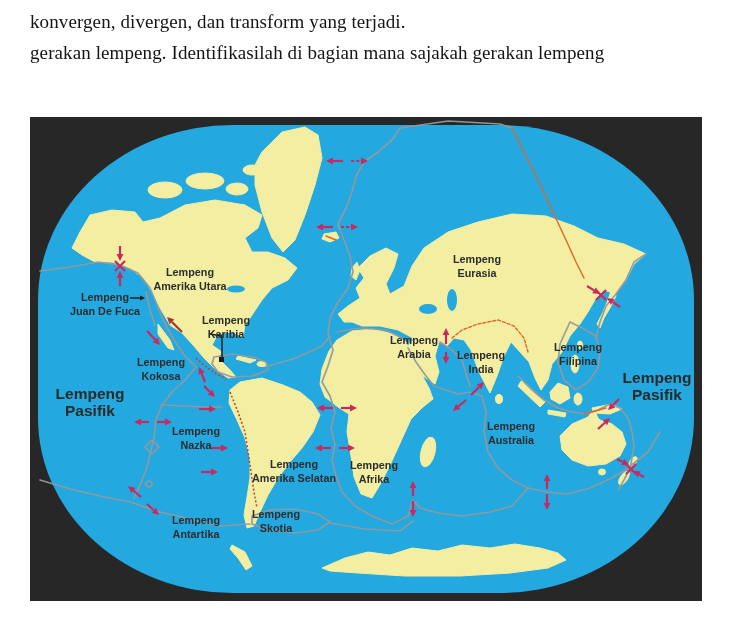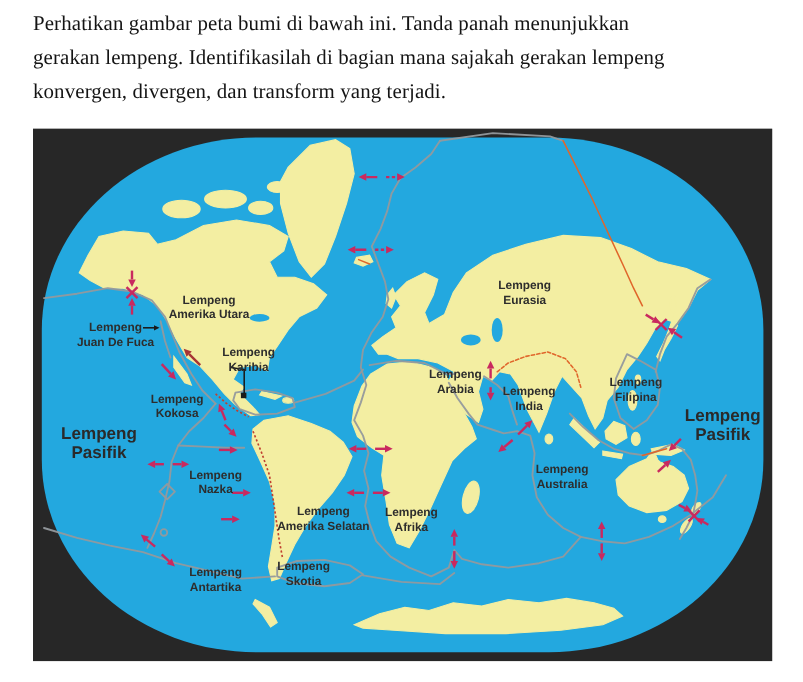--- a/index.html
+++ b/index.html
@@ -25,23 +25,22 @@
   .bnd-orange.dashed{stroke-dasharray:3 2;}
   .trench{fill:none;stroke:#C04030;stroke-width:1.5;stroke-dasharray:2 2;}
   .land{fill:#F3EEA2;stroke:#F3EEA2;stroke-width:1;}
   .lake{fill:#23A8DF;}
   .pointer{stroke:#1a1a1a;stroke-width:1.4;fill:none;}
 </style>
 </head>
 <body>
 
 <div class="question">
-  <div>Perhatikan gambar peta bumi di bawah ini. Tanda panah menunjukkan</div>
+  <div>konvergen, divergen, dan transform yang terjadi.</div>
   <div>gerakan lempeng. Identifikasilah di bagian mana sajakah gerakan lempeng</div>
-  <div>konvergen, divergen, dan transform yang terjadi.</div>
 </div>
 
 <div class="map-wrap">
 <svg id="map-svg" width="672" height="484" viewBox="30 117 672 484">
 
   <rect x="30" y="117" width="672" height="484" fill="#272727"></rect>
 
   <rect x="38" y="125" width="656" height="468" rx="195" ry="175" fill="#23A8DF"></rect>
 
   <g>

